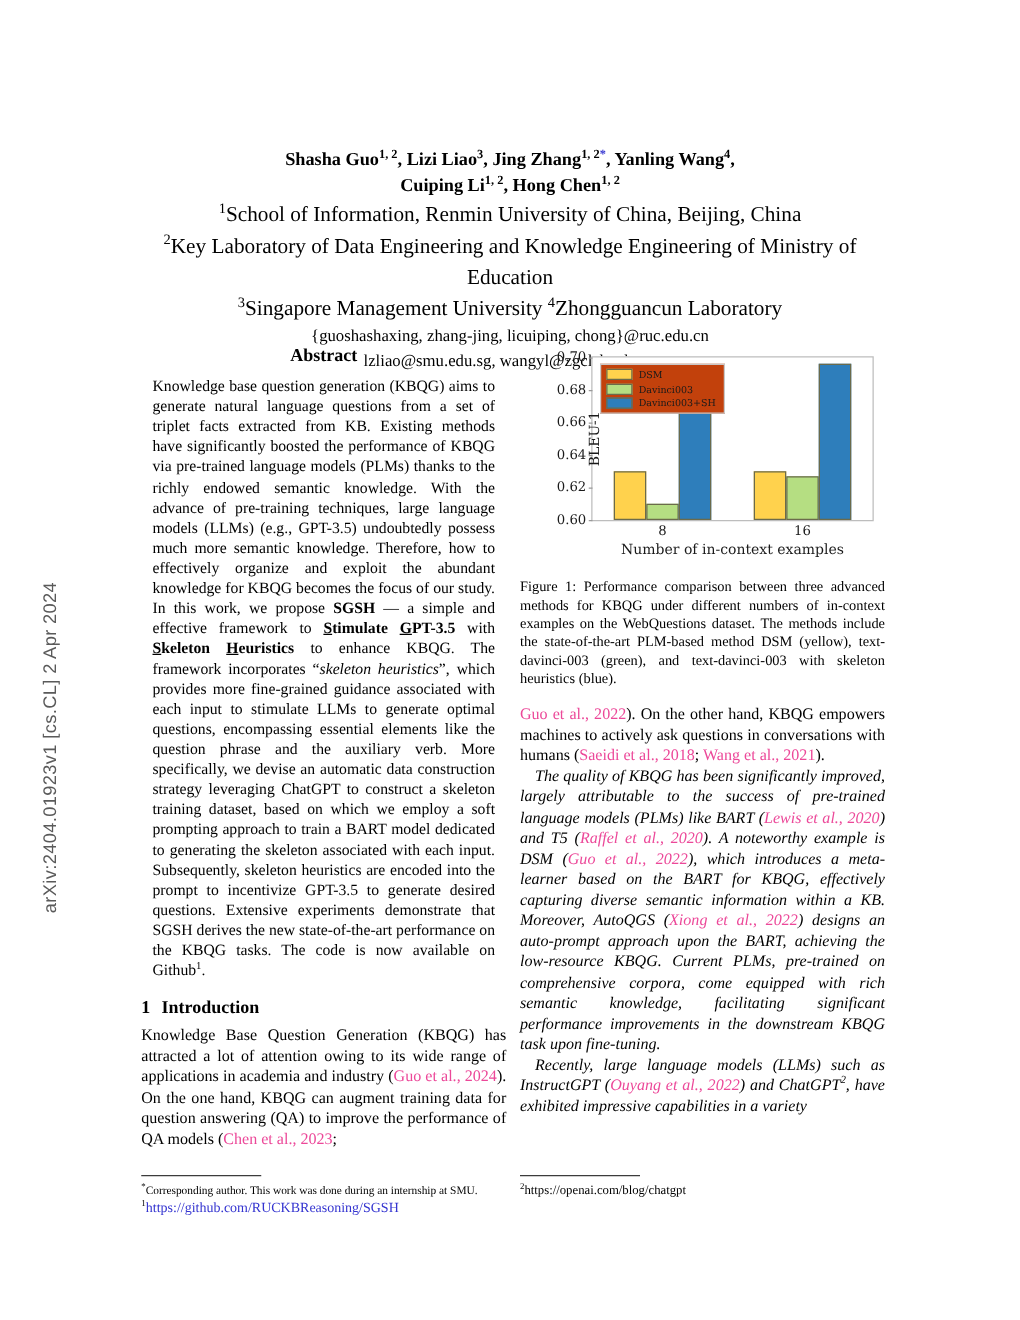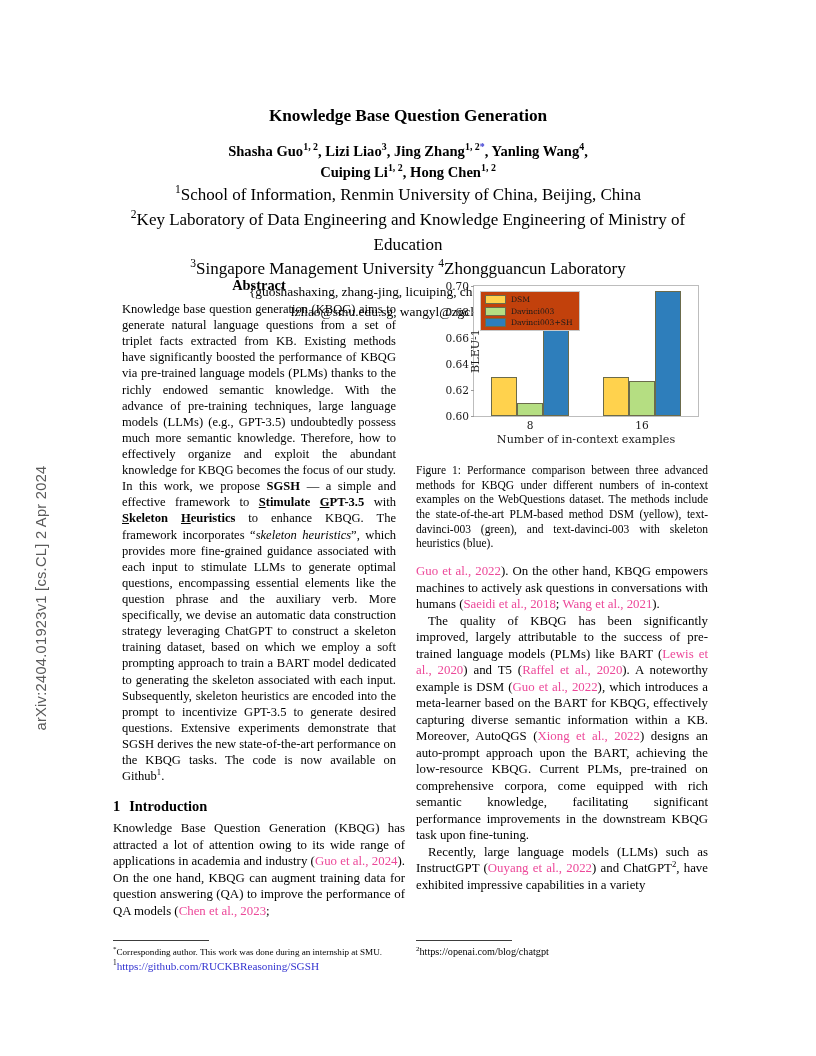--- a/index.html
+++ b/index.html
@@ -114,21 +114,21 @@
   }
   h2.section-head .secnum { margin-right: 9px; }
 
   .body-text {
     font-size: 12.85px;
     line-height: 1.287;
     text-align: justify;
     hyphens: manual;
   }
   .body-text p { margin: 0; }
-  .body-text p.indent { text-indent: 12px; }
+  .body-text p.indent { text-indent: 12px; font-style: italic; }
 
   .cite { color: #ec4899; }
   .ul { text-decoration: underline; }
   .it { font-style: italic; }
   .bf { font-weight: bold; }
 
   
   .footnote-wrap {
     position: absolute;
     width: 292px;
@@ -269,21 +269,20 @@
 </head>
 <body>
 
 <div id="arxiv-stamp">arXiv:2404.01923v1  [cs.CL]  2 Apr 2024</div>
 
 <div id="page">
 
   <div id="title-block">
     <div id="paper-title">
       <br>
-      <span>Knowledge Base Question Generation</span>
     </div>
 
     <div class="authors-line">
       <span>Shasha Guo</span><sup>1, 2</sup><span>, </span><span>Lizi Liao</span><sup>3</sup><span>, </span><span>Jing Zhang</span><sup>1, 2</sup><sup class="star">*</sup><span>, </span><span>Yanling Wang</span><sup>4</sup><span>,</span>
     </div>
 
     <div class="authors-line">
       <span>Cuiping Li</span><sup>1, 2</sup><span>, </span><span>Hong Chen</span><sup>1, 2</sup>
     </div>
 

